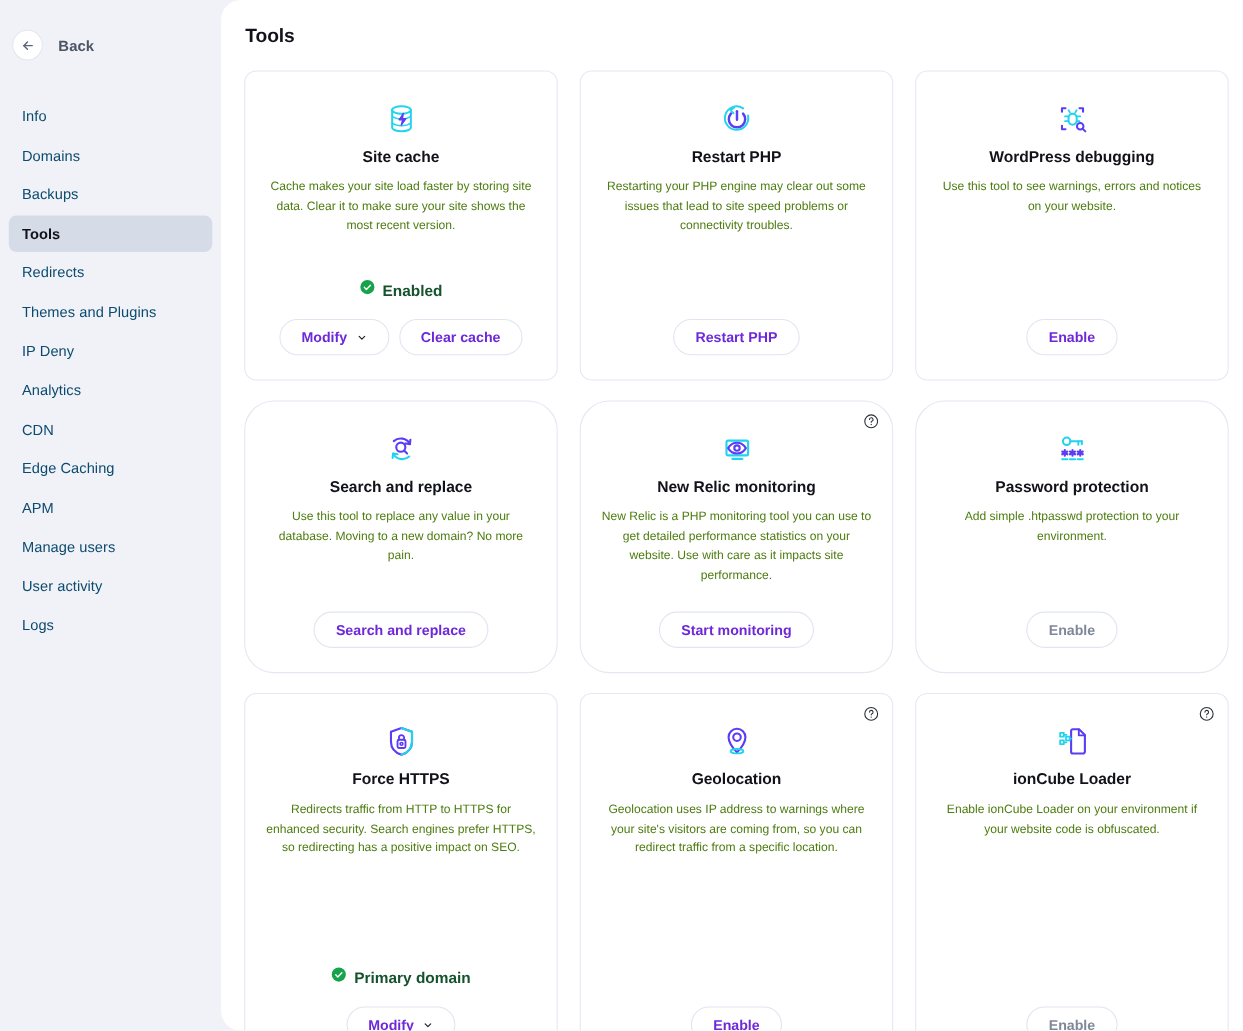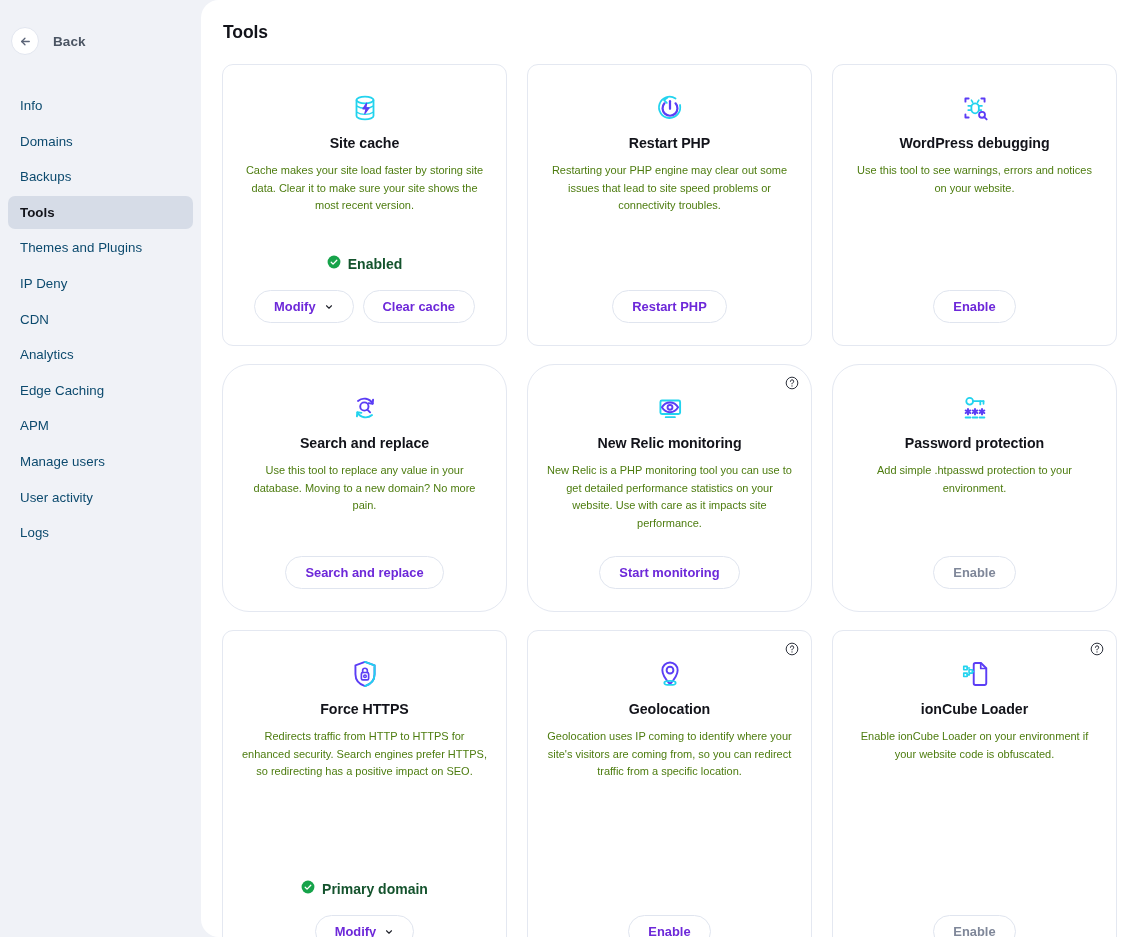--- a/index.html
+++ b/index.html
@@ -238,30 +238,33 @@
         <div class="nav-item">
           <span>Domains</span>
         </div>
         <div class="nav-item">
           <span>Backups</span>
         </div>
         <div class="nav-item active">
           <span>Tools</span>
         </div>
         <div class="nav-item">
+          <span>Redirects</span>
+        </div>
+        <div class="nav-item">
           <span>Themes and Plugins</span>
         </div>
         <div class="nav-item">
           <span>IP Deny</span>
         </div>
         <div class="nav-item">
+          <span>Analytics</span>
+        </div>
+        <div class="nav-item">
           <span>CDN</span>
-        </div>
-        <div class="nav-item">
-          <span>Analytics</span>
         </div>
         <div class="nav-item">
           <span>Edge Caching</span>
         </div>
         <div class="nav-item">
           <span>APM</span>
         </div>
         <div class="nav-item">
           <span>Manage users</span>
         </div>
@@ -464,21 +467,21 @@
             </svg>
           </span>
           <span class="card-icon">
             <svg width="34" height="34" viewBox="0 0 32 32" fill="none" stroke-linecap="round" stroke-linejoin="round">
               <path d="M16 5.2c-4 0-7.2 3.2-7.2 7.2 0 5.4 7.2 13 7.2 13s7.2-7.6 7.2-13c0-4-3.2-7.2-7.2-7.2z" stroke="#5b3df5" stroke-width="1.8"></path>
               <circle cx="16" cy="12.4" r="3.2" stroke="#5b3df5" stroke-width="1.8"></circle>
               <ellipse cx="16" cy="24.4" rx="5.4" ry="1.9" stroke="#22d3ee" stroke-width="1.6"></ellipse>
             </svg>
           </span>
           <div class="card-title">Geolocation</div>
-          <div class="card-desc">Geolocation uses IP coming to identify where your site's visitors are coming from, so you can redirect traffic from a specific location.</div>
+          <div class="card-desc">Geolocation uses IP address to warnings where your site's visitors are coming from, so you can redirect traffic from a specific location.</div>
           <div class="card-footer">
             <div class="btn-row">
               <button class="btn">
                 <span>Enable</span>
               </button>
             </div>
           </div>
         </div>
         <div class="card row3">
           <span class="help-icon">

